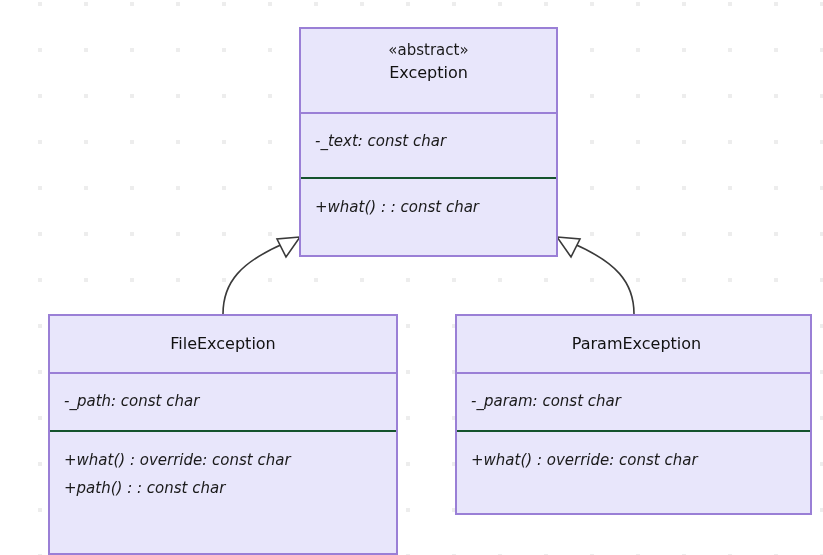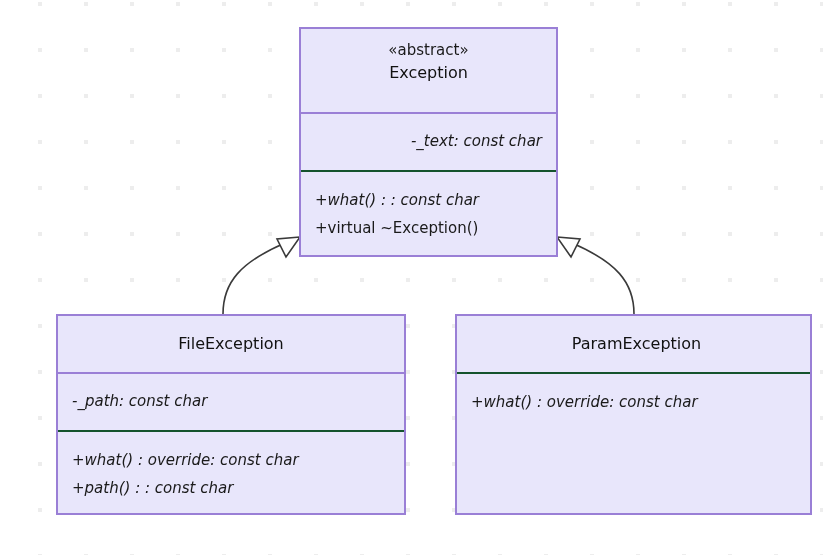--- a/index.html
+++ b/index.html
@@ -114,44 +114,46 @@
       <path d="M 634 314 C 634 282 616 262 572 243" fill="none" stroke="#3a3a3a" stroke-width="1.6" stroke-linecap="round"></path>
       <path d="M 557 237 L 580 239 L 571 257 Z" fill="#ffffff" stroke="#3a3a3a" stroke-width="1.6" stroke-linejoin="miter"></path>
     </g>
   </svg>
 
   <div class="uml-class" id="class-exception" style="left:299px; top:27px; width:259px; height:230px;">
     <div class="compartment head" style="height:83px;">
       <div class="stereotype">«abstract»</div>
       <div class="class-name">Exception</div>
     </div>
-    <div class="compartment attrs" style="height:58px;text-align:right;">
+    <div class="compartment attrs" style="height:65px;">
       <div class="member">-_text: const char</div>
     </div>
     <div class="compartment ops" style="height:84px;">
       <div class="member">+what() : : const char</div>
-      <div class="member plain">+virtual ~Exception()</div>
     </div>
   </div>
 
-  <div class="uml-class" id="class-file-exception" style="left:56px; top:314px; width:350px; height:201px;">
+  <div class="uml-class" id="class-file-exception" style="left:48px; top:314px; width:350px; height:241px;">
     <div class="compartment head" style="height:56px; padding-top:16px;">
       <div class="class-name">FileException</div>
     </div>
     <div class="compartment attrs" style="height:58px;">
       <div class="member">-_path: const char</div>
     </div>
     <div class="compartment ops" style="height:87px;">
       <div class="member">+what() : override: const char</div>
       <div class="member">+path() : : const char</div>
     </div>
   </div>
 
   <div class="uml-class" id="class-param-exception" style="left:455px; top:314px; width:357px; height:201px;">
     <div class="compartment head" style="height:56px; padding-top:16px;padding-left:14px;">
       <div class="class-name">ParamException</div>
     </div>
+    <div class="compartment attrs" style="height:58px;">
+      <div class="member">-_param: const char</div>
+    </div>
     <div class="compartment ops" style="height:87px;">
       <div class="member">+what() : override: const char</div>
     </div>
   </div>
 
 </div>
 
 </body></html>

